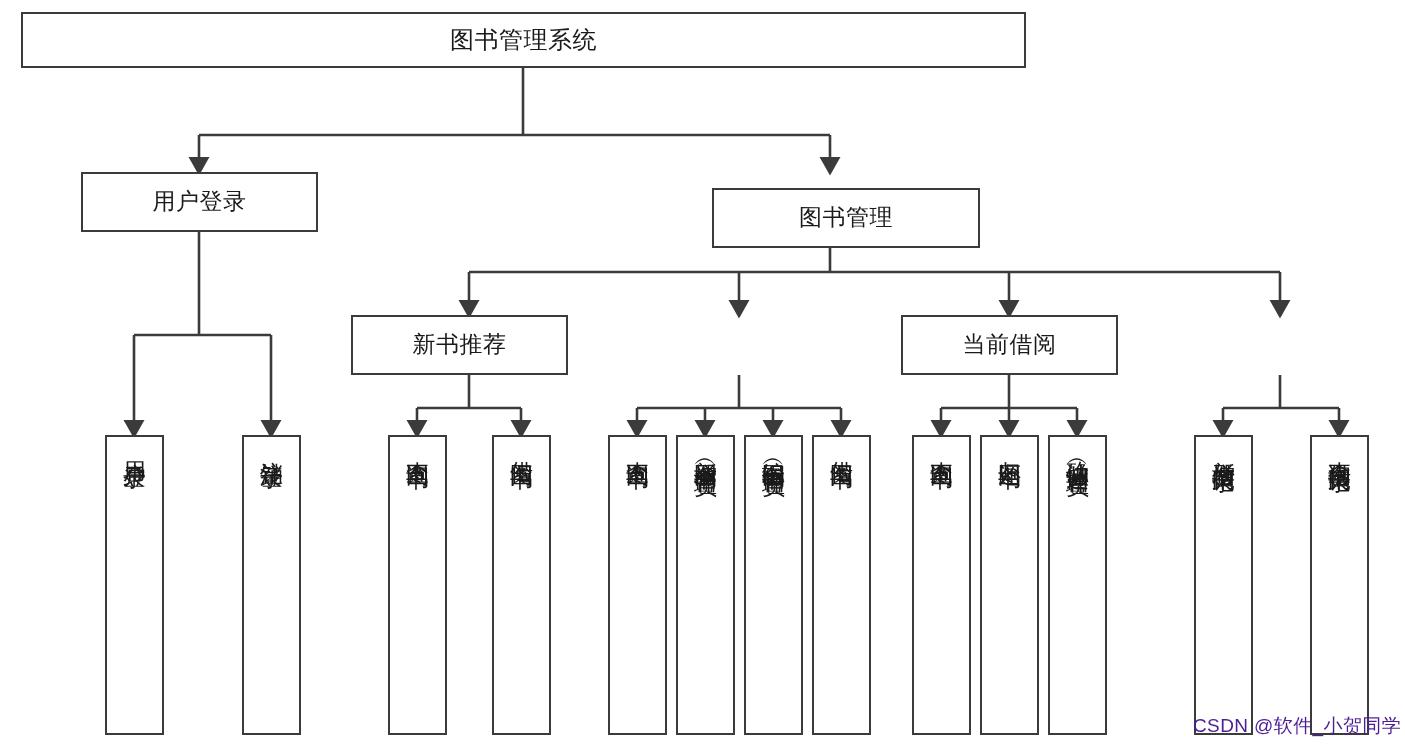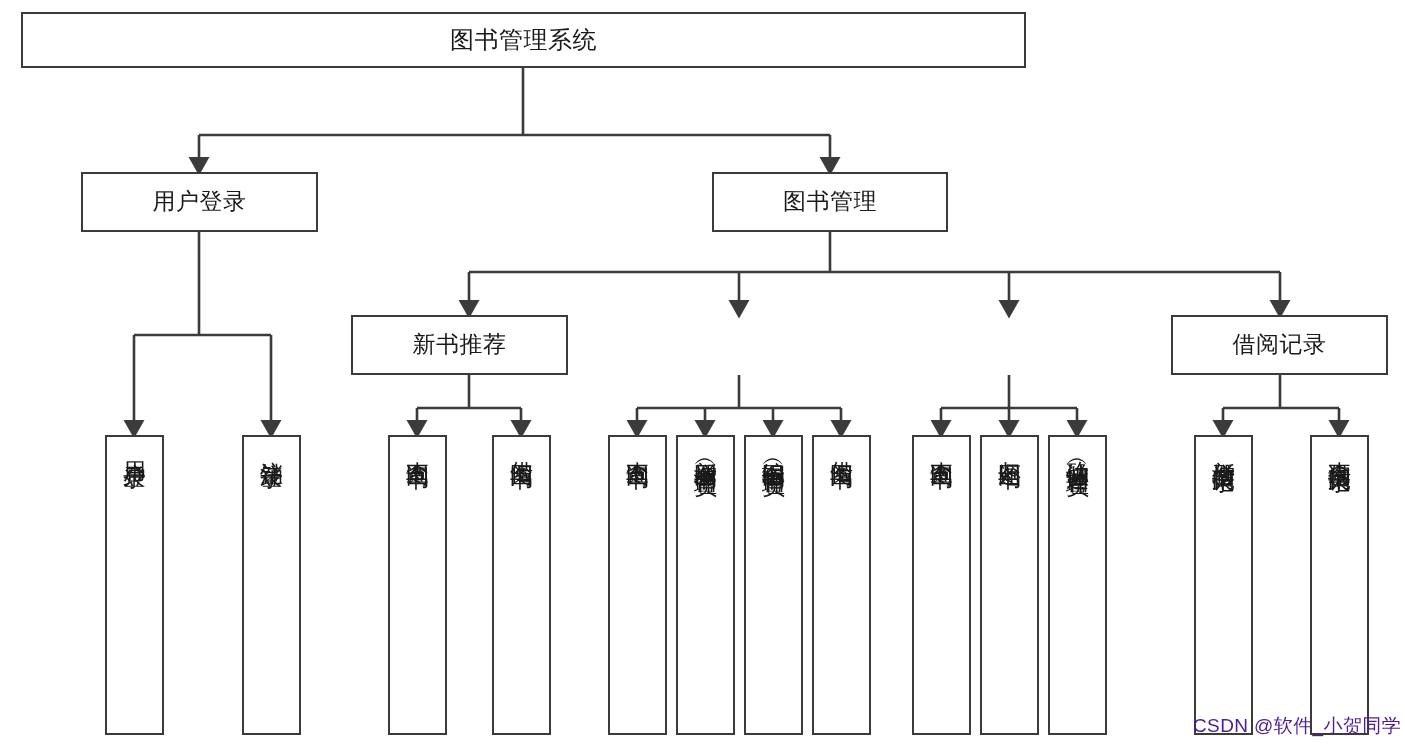--- a/index.html
+++ b/index.html
@@ -130,29 +130,29 @@
     </g>
   </svg>
 
   <div class="node root horizontal" style="left:21px; top:12px; width:1005px; height:56px;">
     <span class="node-label">图书管理系统</span>
   </div>
 
   <div class="node horizontal" style="left:81px; top:172px; width:237px; height:60px;">
     <span class="node-label">用户登录</span>
   </div>
-  <div class="node horizontal" style="left:712px; top:172px; width:236px; height:60px;">
+  <div class="node horizontal" style="left:712px; top:188px; width:268px; height:60px;">
     <span class="node-label">图书管理</span>
   </div>
 
   <div class="node horizontal" style="left:351px; top:315px; width:217px; height:60px;">
     <span class="node-label">新书推荐</span>
   </div>
-  <div class="node horizontal" style="left:1171px; top:315px; width:217px; height:60px;">
-    <span class="node-label">借阅记录</span>
+  <div class="node horizontal" style="left:901px; top:315px; width:217px; height:60px;">
+    <span class="node-label">当前借阅</span>
   </div>
 
   <div class="node vertical" style="left:105px; top:435px; width:59px; height:300px;">
     <span class="node-label">用户登录</span>
   </div>
   <div class="node vertical" style="left:242px; top:435px; width:59px; height:300px;">
     <span class="node-label">注销登录</span>
   </div>
 
   <div class="node vertical" style="left:388px; top:435px; width:59px; height:300px;">

